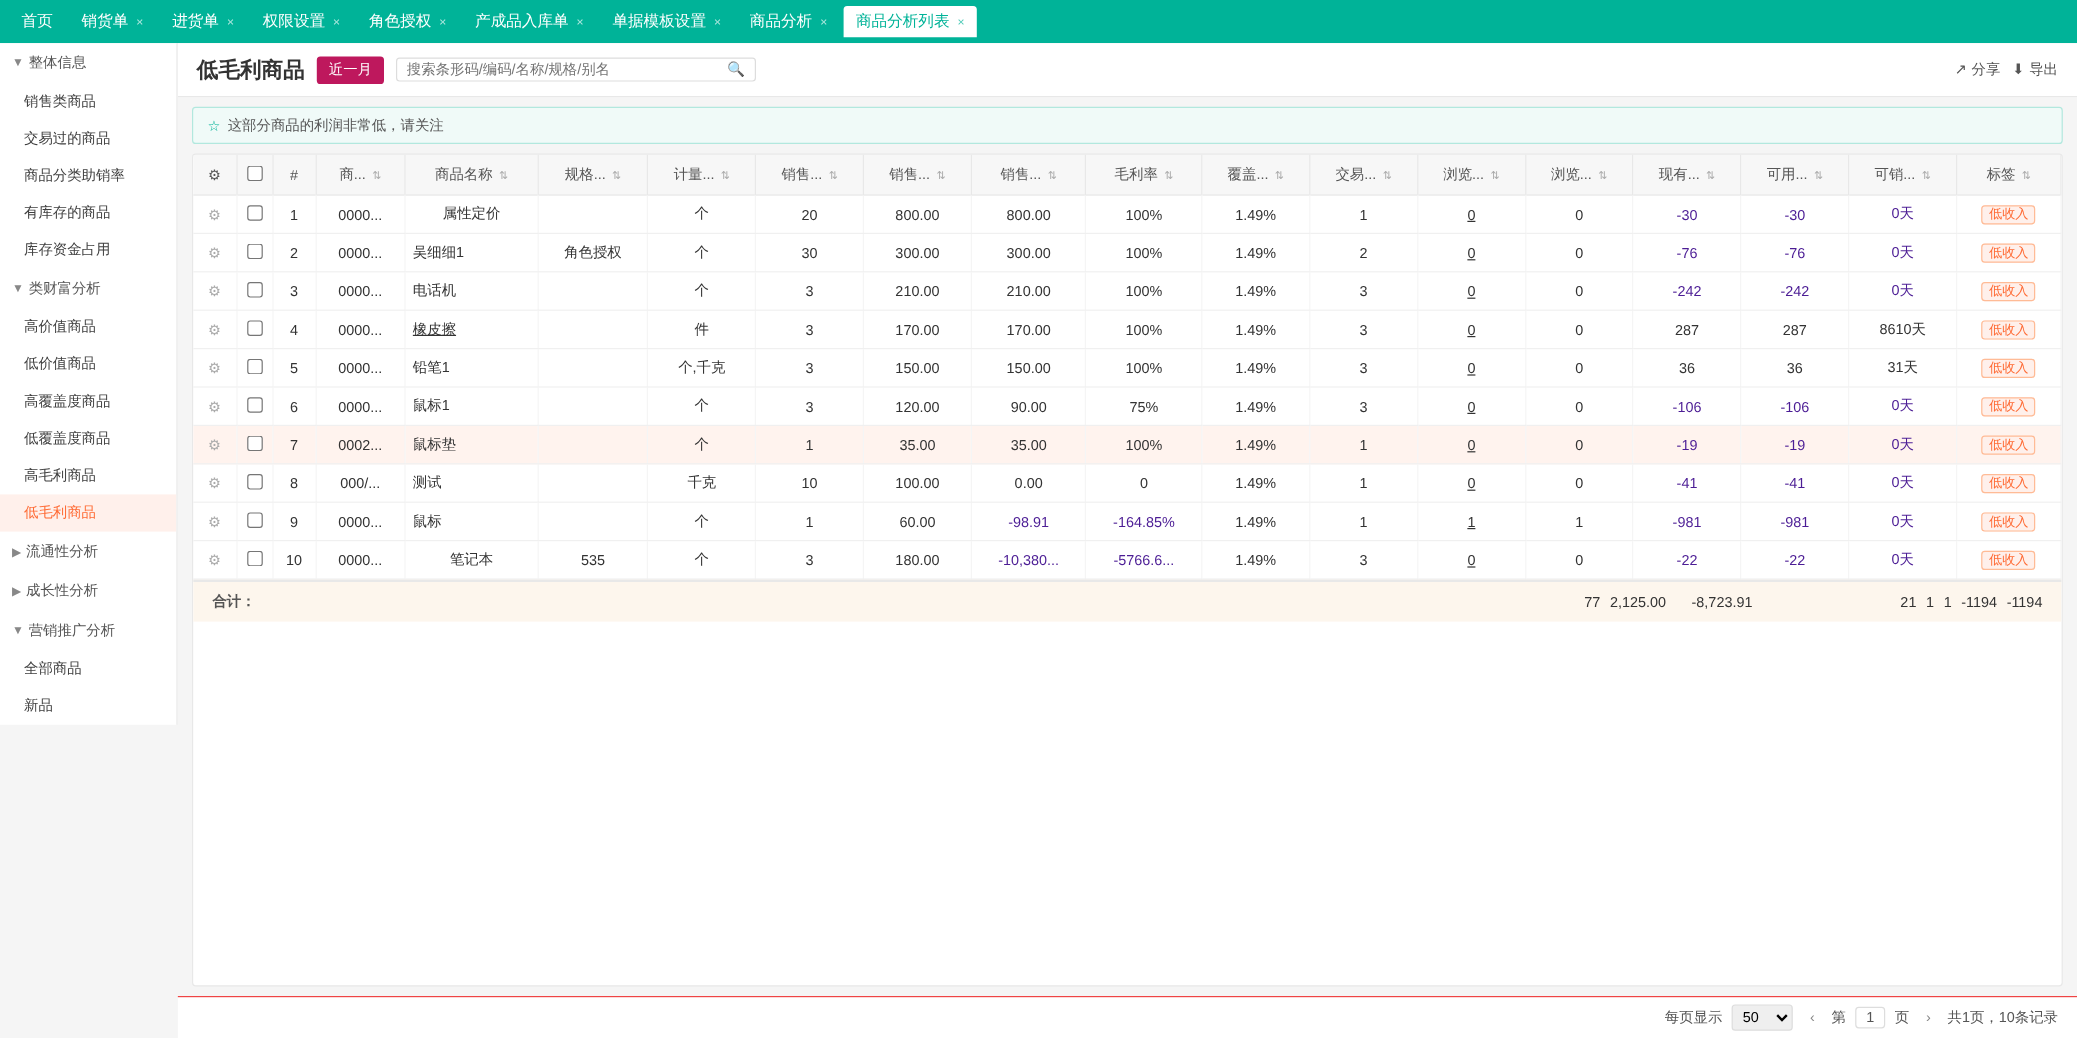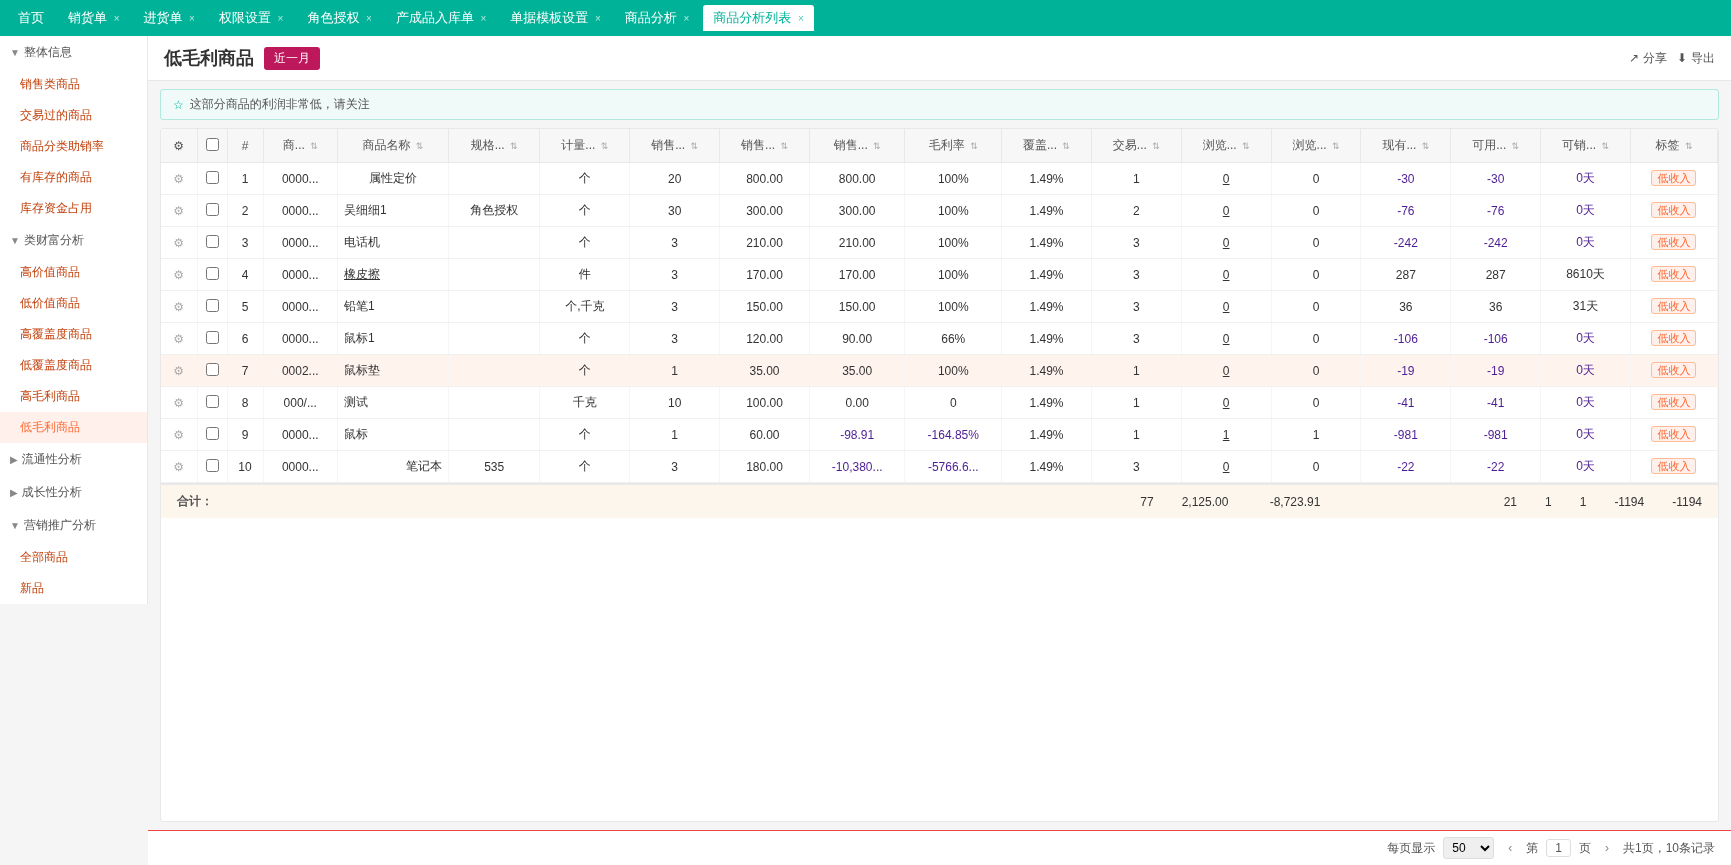--- a/index.html
+++ b/index.html
@@ -44,21 +44,21 @@
       align-items: center;
       padding: 8px 10px;
       font-size: 12px;
       color: #555;
       cursor: pointer;
     }
     .sidebar-group-title .arrow { margin-right: 4px; color: #888; font-size: 10px; }
     .sidebar-item {
       padding: 7px 10px 7px 20px;
       font-size: 12px;
-      color: #c2410c;
+      color: #404040;
       cursor: pointer;
     }
     .sidebar-item.active { background: #fff0eb; color: #ff6b35; }
 
     
     .content {
       flex: 1;
       display: flex;
       flex-direction: column;
       overflow: hidden;
@@ -178,21 +178,21 @@
     }
     .underline { text-decoration: underline; cursor: pointer; }
 
     
     .table-footer {
       background: #fdf6ed;
       border-top: 2px solid #e8e8e8;
       padding: 8px 16px;
       display: flex;
       align-items: center;
-      gap: 28px;
+      gap: 8px;
       font-size: 12px;
     }
     .footer-label { color: #555; font-weight: bold; }
     .footer-value { color: #333; }
 
     
     .pagination {
       background: #fff;
       border-top: 1px solid #ef4444;
       padding: 6px 16px;
@@ -284,20 +284,24 @@
       <div class="sidebar-item">全部商品</div>
       <div class="sidebar-item">新品</div>
     </div>
   </div>
 
   <div class="content">
 
     <div class="content-header">
       <span class="page-title">低毛利商品</span>
       <button class="filter-btn">近一月</button>
+      <div class="search-box">
+        <input type="text" placeholder="搜索条形码/编码/名称/规格/别名" style="">
+        <span style="color:#aaa; cursor:pointer;">🔍</span>
+      </div>
       <div class="header-actions">
         <div class="action-btn">
           <span>↗</span>
           <span>分享</span>
         </div>
         <div class="action-btn">
           <span>⬇</span>
           <span>导出</span>
         </div>
       </div>
@@ -443,21 +447,21 @@
     <td style="color:#aaa;">⚙</td>
     <td><input type="checkbox" style=""></td>
     <td>6</td>
     <td>0000...</td>
     <td style="text-align:left;">鼠标1</td>
     <td></td>
     <td>个</td>
     <td>3</td>
     <td>120.00</td>
     <td class="">90.00</td>
-    <td class="">66%</td>
+    <td class="">75%</td>
     <td>1.49%</td>
     <td>3</td>
     <td class="underline">0</td>
     <td>0</td>
     <td class="text-red">-106</td>
     <td class="text-red">-106</td>
     <td class="text-red">0天</td>
     <td><span class="tag-low-income">低收入</span></td>
   </tr>
             <tr class="highlighted">
@@ -521,21 +525,21 @@
     <td class="text-red">-981</td>
     <td class="text-red">-981</td>
     <td class="text-red">0天</td>
     <td><span class="tag-low-income">低收入</span></td>
   </tr>
             <tr>
     <td style="color:#aaa;">⚙</td>
     <td><input type="checkbox" style=""></td>
     <td>10</td>
     <td>0000...</td>
-    <td style="text-align:right;margin-top:10px;">笔记本</td>
+    <td style="text-align:center;margin-top:10px;">笔记本</td>
     <td>535</td>
     <td>个</td>
     <td>3</td>
     <td>180.00</td>
     <td class="text-red">-10,380...</td>
     <td class="text-red">-5766.6...</td>
     <td>1.49%</td>
     <td>3</td>
     <td class="underline">0</td>
     <td>0</td>

